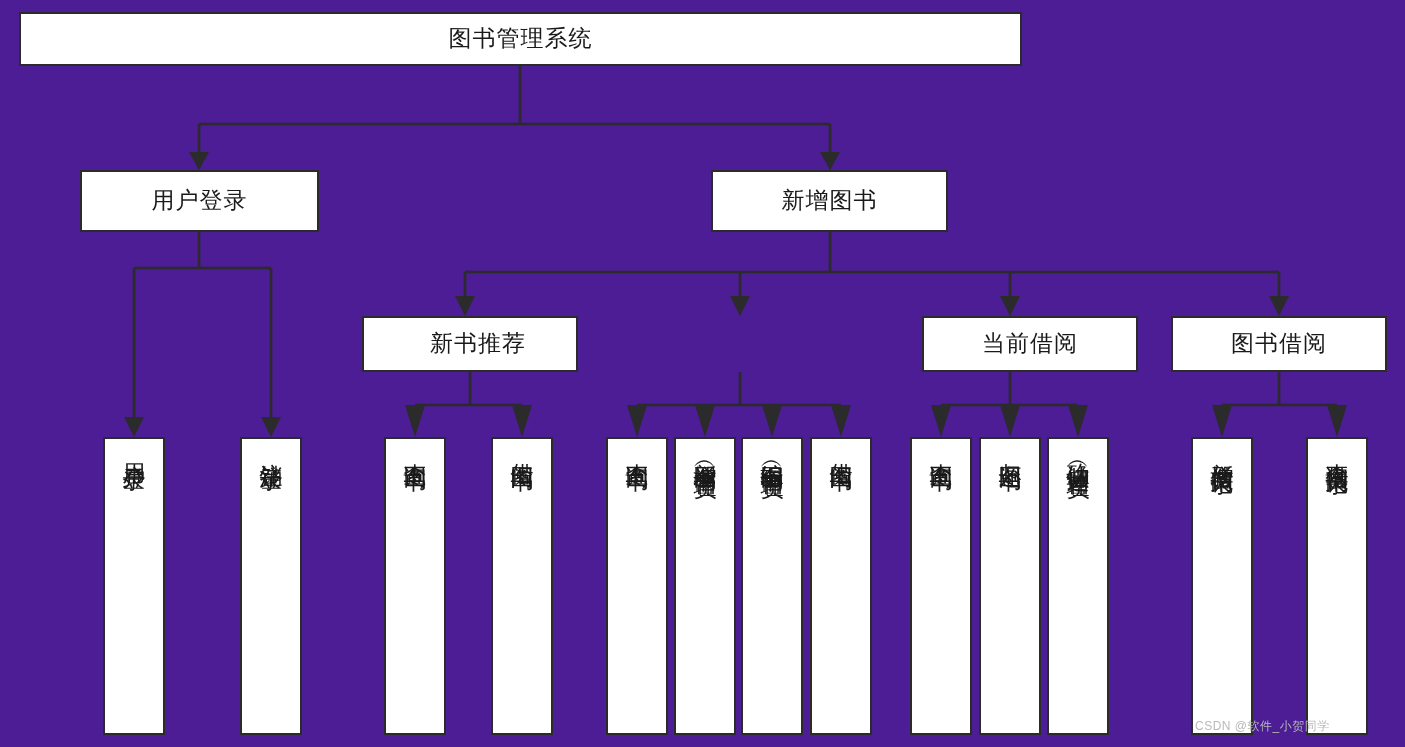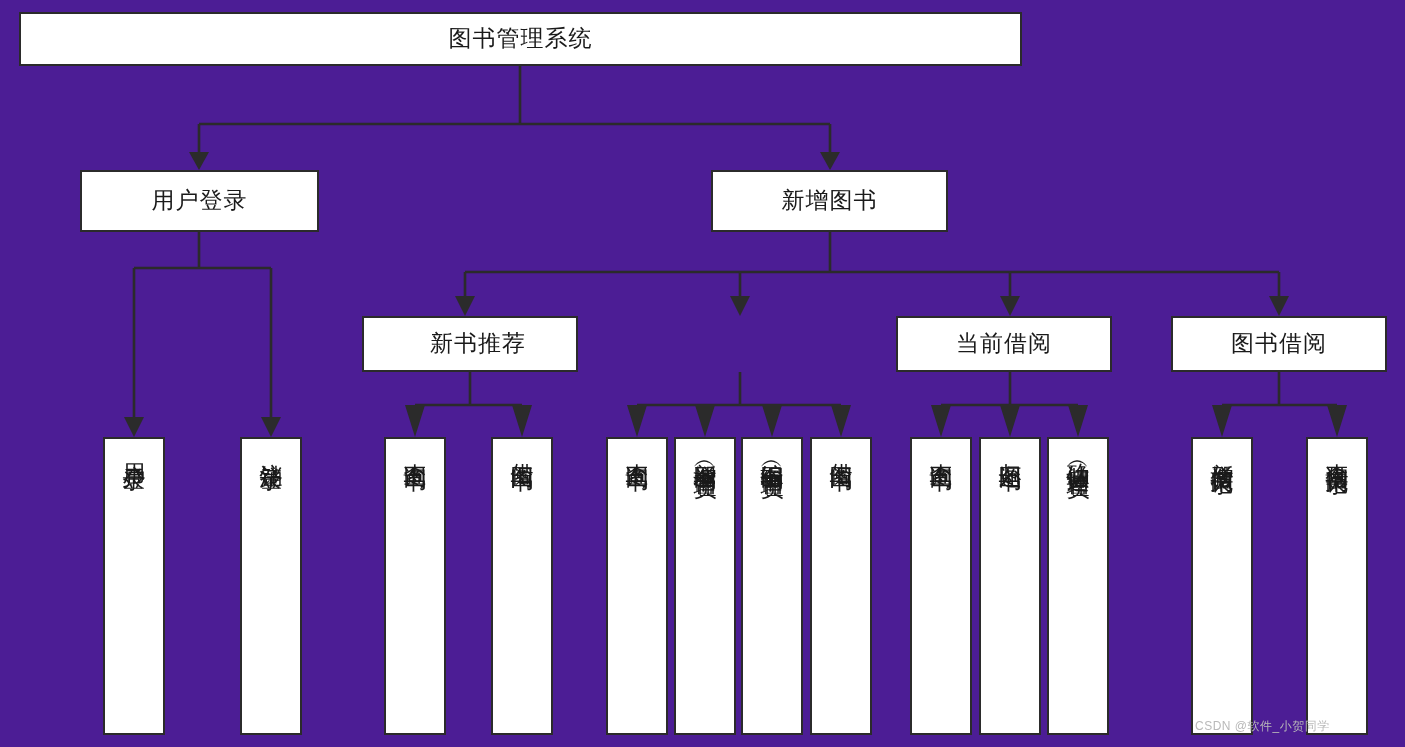--- a/index.html
+++ b/index.html
@@ -162,21 +162,21 @@
   <div class="node h" style="left:80px; top:170px; width:239px; height:62px;">
     <span>用户登录</span>
   </div>
   <div class="node h" style="left:711px; top:170px; width:237px; height:62px;">
     <span>新增图书</span>
   </div>
 
   <div class="node h" style="left:362px; top:316px; width:216px; height:56px;padding-left:16px;">
     <span>新书推荐</span>
   </div>
-  <div class="node h" style="left:896px; top:316px; width:216px; height:56px;">
+  <div class="node h" style="left:922px; top:316px; width:216px; height:56px;">
     <span>当前借阅</span>
   </div>
   <div class="node h" style="left:1171px; top:316px; width:216px; height:56px;">
     <span>图书借阅</span>
   </div>
 
   <div class="node v" style="left:103px; top:437px; width:62px; height:298px;">
     <span class="vtext">用户登录</span>
   </div>
   <div class="node v" style="left:240px; top:437px; width:62px; height:298px;">

